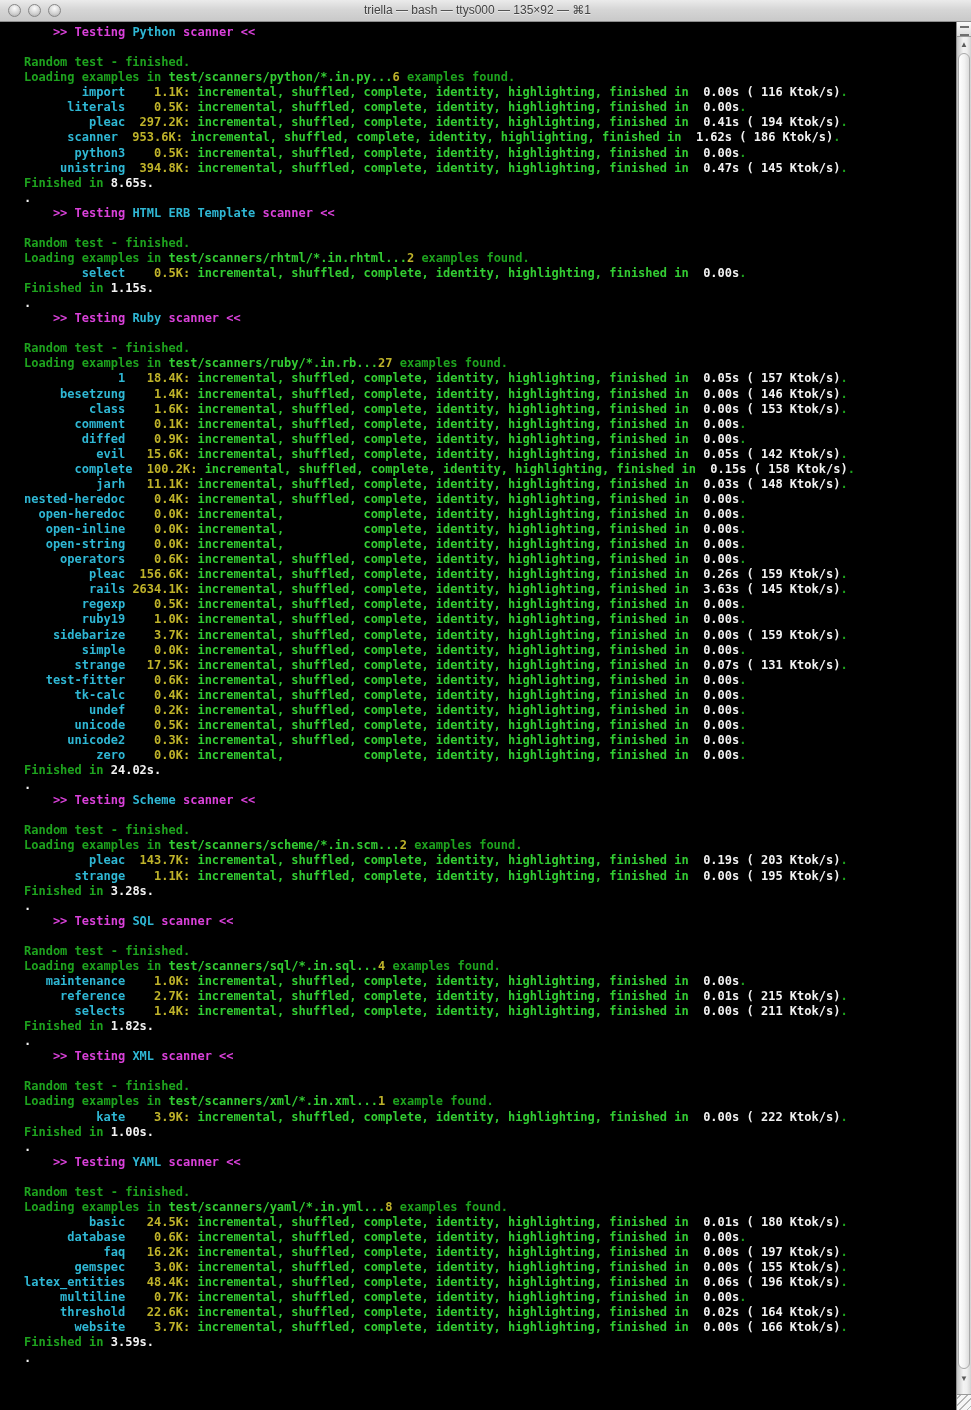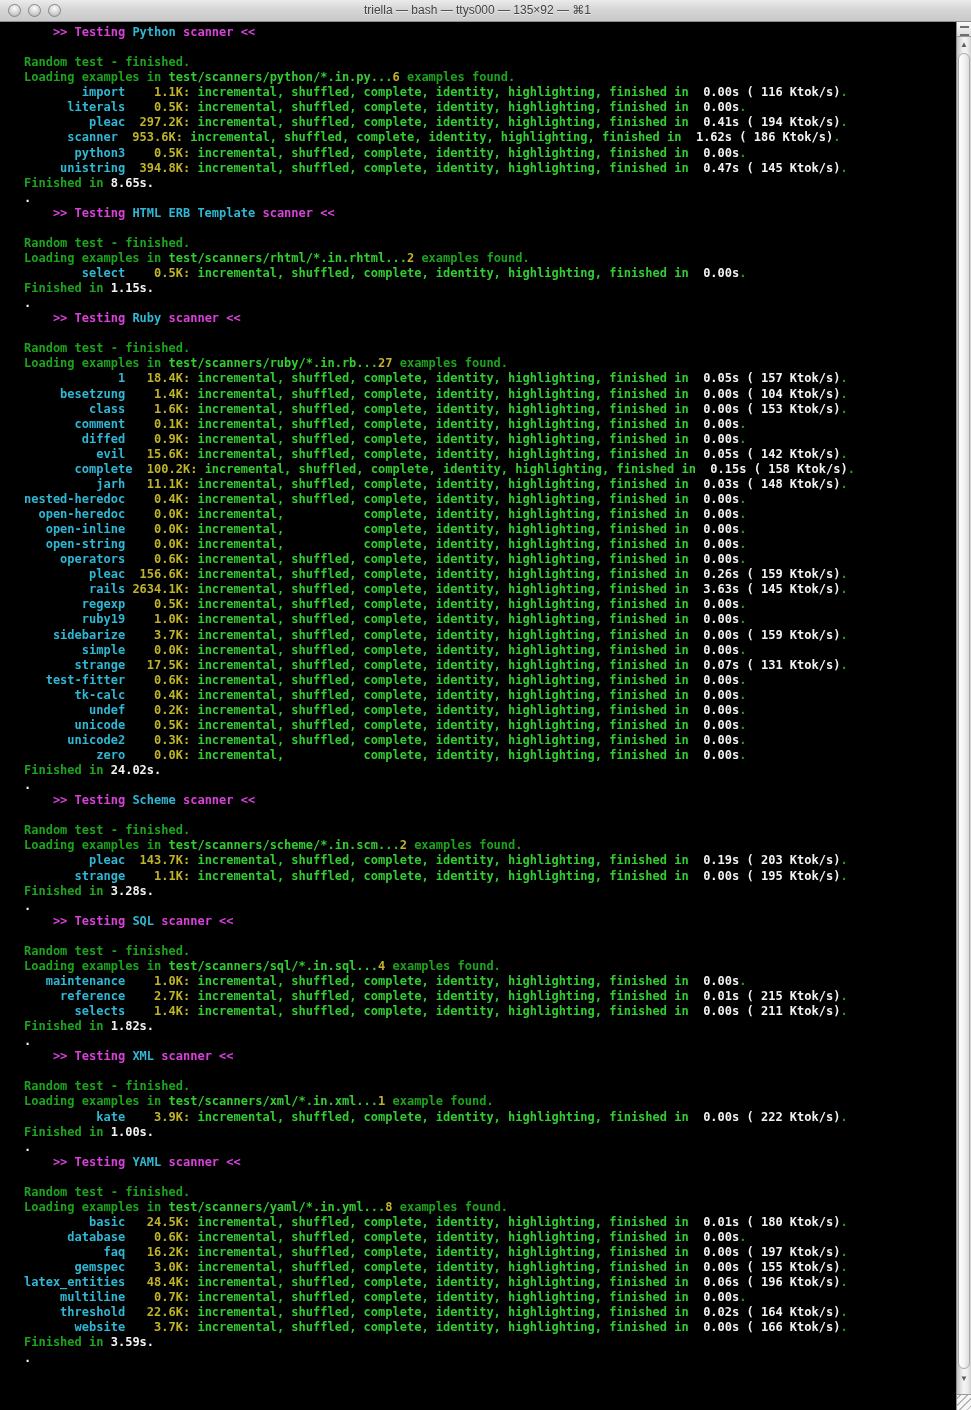--- a/index.html
+++ b/index.html
@@ -77,21 +77,21 @@
       <div class="tl"><span class="t-g">Random test - finished.</span></div>
       <div class="tl"><span class="t-g">Loading examples in </span><span class="t-G">test/scanners/rhtml/*.in.rhtml...</span><span class="t-y">2</span><span class="t-g"> examples found.</span></div>
       <div class="tl"><span class="t-c">        select</span><span class="t-y">    0.5K:</span><span class="t-G"> incremental, shuffled, complete, identity, highlighting, finished in</span><span class="t-w">  0.00s</span><span class="t-g">.</span></div>
       <div class="tl"><span class="t-g">Finished in </span><span class="t-w">1.15s.</span></div>
       <div class="tl"><span class="t-w">.</span></div>
       <div class="tl"><span class="t-m">    &gt;&gt; Testing </span><span class="t-c">Ruby</span><span class="t-m"> scanner &lt;&lt;</span></div>
       <div class="tl"> </div>
       <div class="tl"><span class="t-g">Random test - finished.</span></div>
       <div class="tl"><span class="t-g">Loading examples in </span><span class="t-G">test/scanners/ruby/*.in.rb...</span><span class="t-y">27</span><span class="t-g"> examples found.</span></div>
       <div class="tl"><span class="t-c">             1</span><span class="t-y">   18.4K:</span><span class="t-G"> incremental, shuffled, complete, identity, highlighting, finished in</span><span class="t-w">  0.05s</span><span class="t-w"> ( 157 Ktok/s)</span><span class="t-g">.</span></div>
-      <div class="tl"><span class="t-c">     besetzung</span><span class="t-y">    1.4K:</span><span class="t-G"> incremental, shuffled, complete, identity, highlighting, finished in</span><span class="t-w">  0.00s</span><span class="t-w"> ( 104 Ktok/s)</span><span class="t-g">.</span></div>
+      <div class="tl"><span class="t-c">     besetzung</span><span class="t-y">    1.4K:</span><span class="t-G"> incremental, shuffled, complete, identity, highlighting, finished in</span><span class="t-w">  0.00s</span><span class="t-w"> ( 146 Ktok/s)</span><span class="t-g">.</span></div>
       <div class="tl"><span class="t-c">         class</span><span class="t-y">    1.6K:</span><span class="t-G"> incremental, shuffled, complete, identity, highlighting, finished in</span><span class="t-w">  0.00s</span><span class="t-w"> ( 153 Ktok/s)</span><span class="t-g">.</span></div>
       <div class="tl"><span class="t-c">       comment</span><span class="t-y">    0.1K:</span><span class="t-G"> incremental, shuffled, complete, identity, highlighting, finished in</span><span class="t-w">  0.00s</span><span class="t-g">.</span></div>
       <div class="tl"><span class="t-c">        diffed</span><span class="t-y">    0.9K:</span><span class="t-G"> incremental, shuffled, complete, identity, highlighting, finished in</span><span class="t-w">  0.00s</span><span class="t-g">.</span></div>
       <div class="tl"><span class="t-c">          evil</span><span class="t-y">   15.6K:</span><span class="t-G"> incremental, shuffled, complete, identity, highlighting, finished in</span><span class="t-w">  0.05s</span><span class="t-w"> ( 142 Ktok/s)</span><span class="t-g">.</span></div>
       <div class="tl"><span class="t-c">       complete</span><span class="t-y">  100.2K:</span><span class="t-G"> incremental, shuffled, complete, identity, highlighting, finished in</span><span class="t-w">  0.15s</span><span class="t-w"> ( 158 Ktok/s)</span><span class="t-g">.</span></div>
       <div class="tl"><span class="t-c">          jarh</span><span class="t-y">   11.1K:</span><span class="t-G"> incremental, shuffled, complete, identity, highlighting, finished in</span><span class="t-w">  0.03s</span><span class="t-w"> ( 148 Ktok/s)</span><span class="t-g">.</span></div>
       <div class="tl"><span class="t-c">nested-heredoc</span><span class="t-y">    0.4K:</span><span class="t-G"> incremental, shuffled, complete, identity, highlighting, finished in</span><span class="t-w">  0.00s</span><span class="t-g">.</span></div>
       <div class="tl"><span class="t-c">  open-heredoc</span><span class="t-y">    0.0K:</span><span class="t-G"> incremental,           complete, identity, highlighting, finished in</span><span class="t-w">  0.00s</span><span class="t-g">.</span></div>
       <div class="tl"><span class="t-c">   open-inline</span><span class="t-y">    0.0K:</span><span class="t-G"> incremental,           complete, identity, highlighting, finished in</span><span class="t-w">  0.00s</span><span class="t-g">.</span></div>
       <div class="tl"><span class="t-c">   open-string</span><span class="t-y">    0.0K:</span><span class="t-G"> incremental,           complete, identity, highlighting, finished in</span><span class="t-w">  0.00s</span><span class="t-g">.</span></div>

